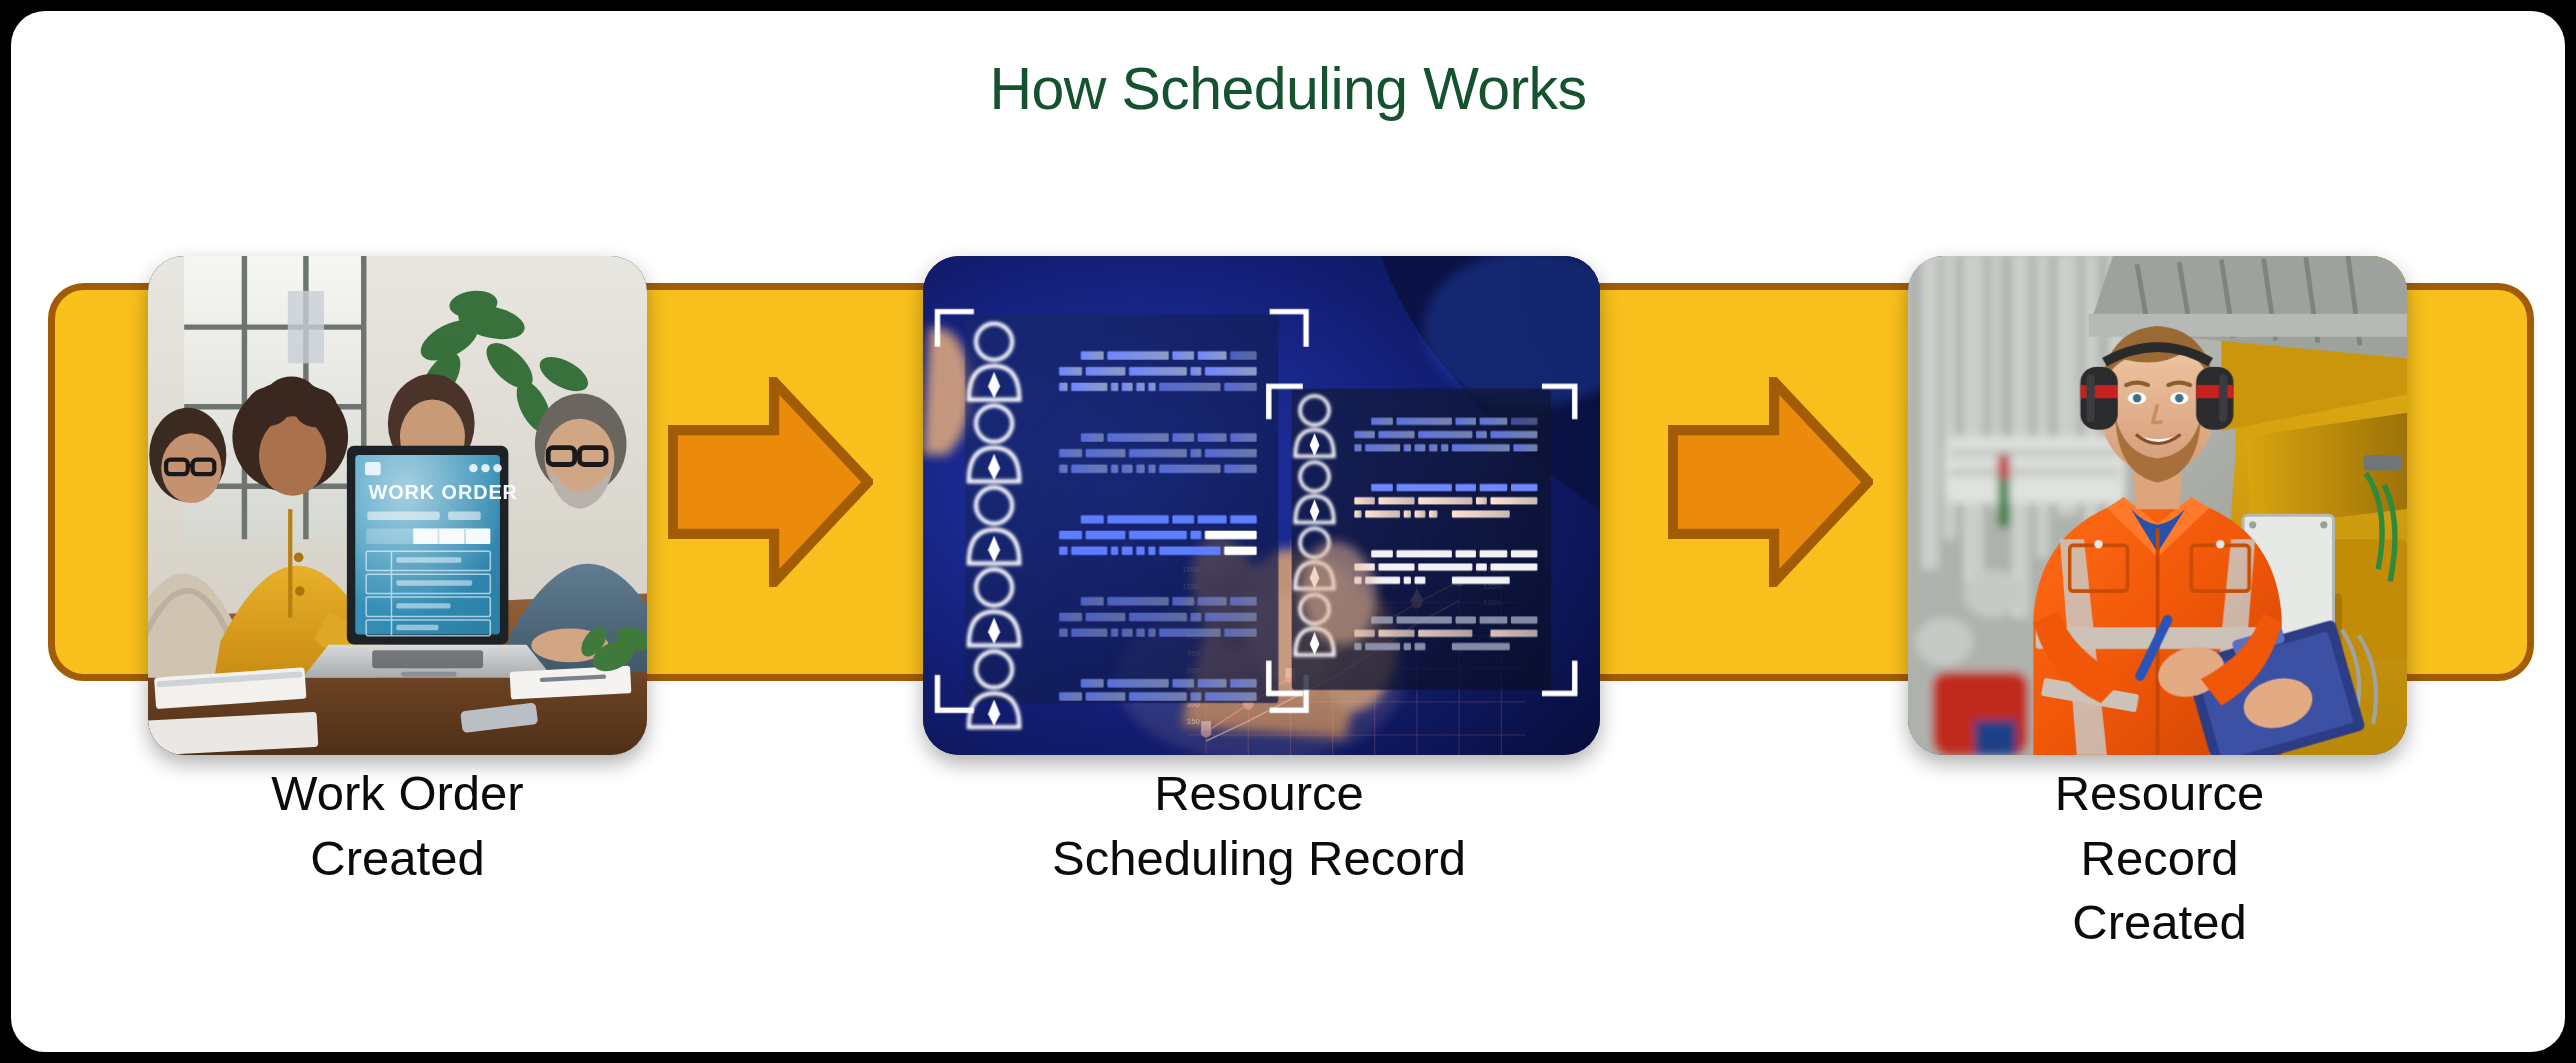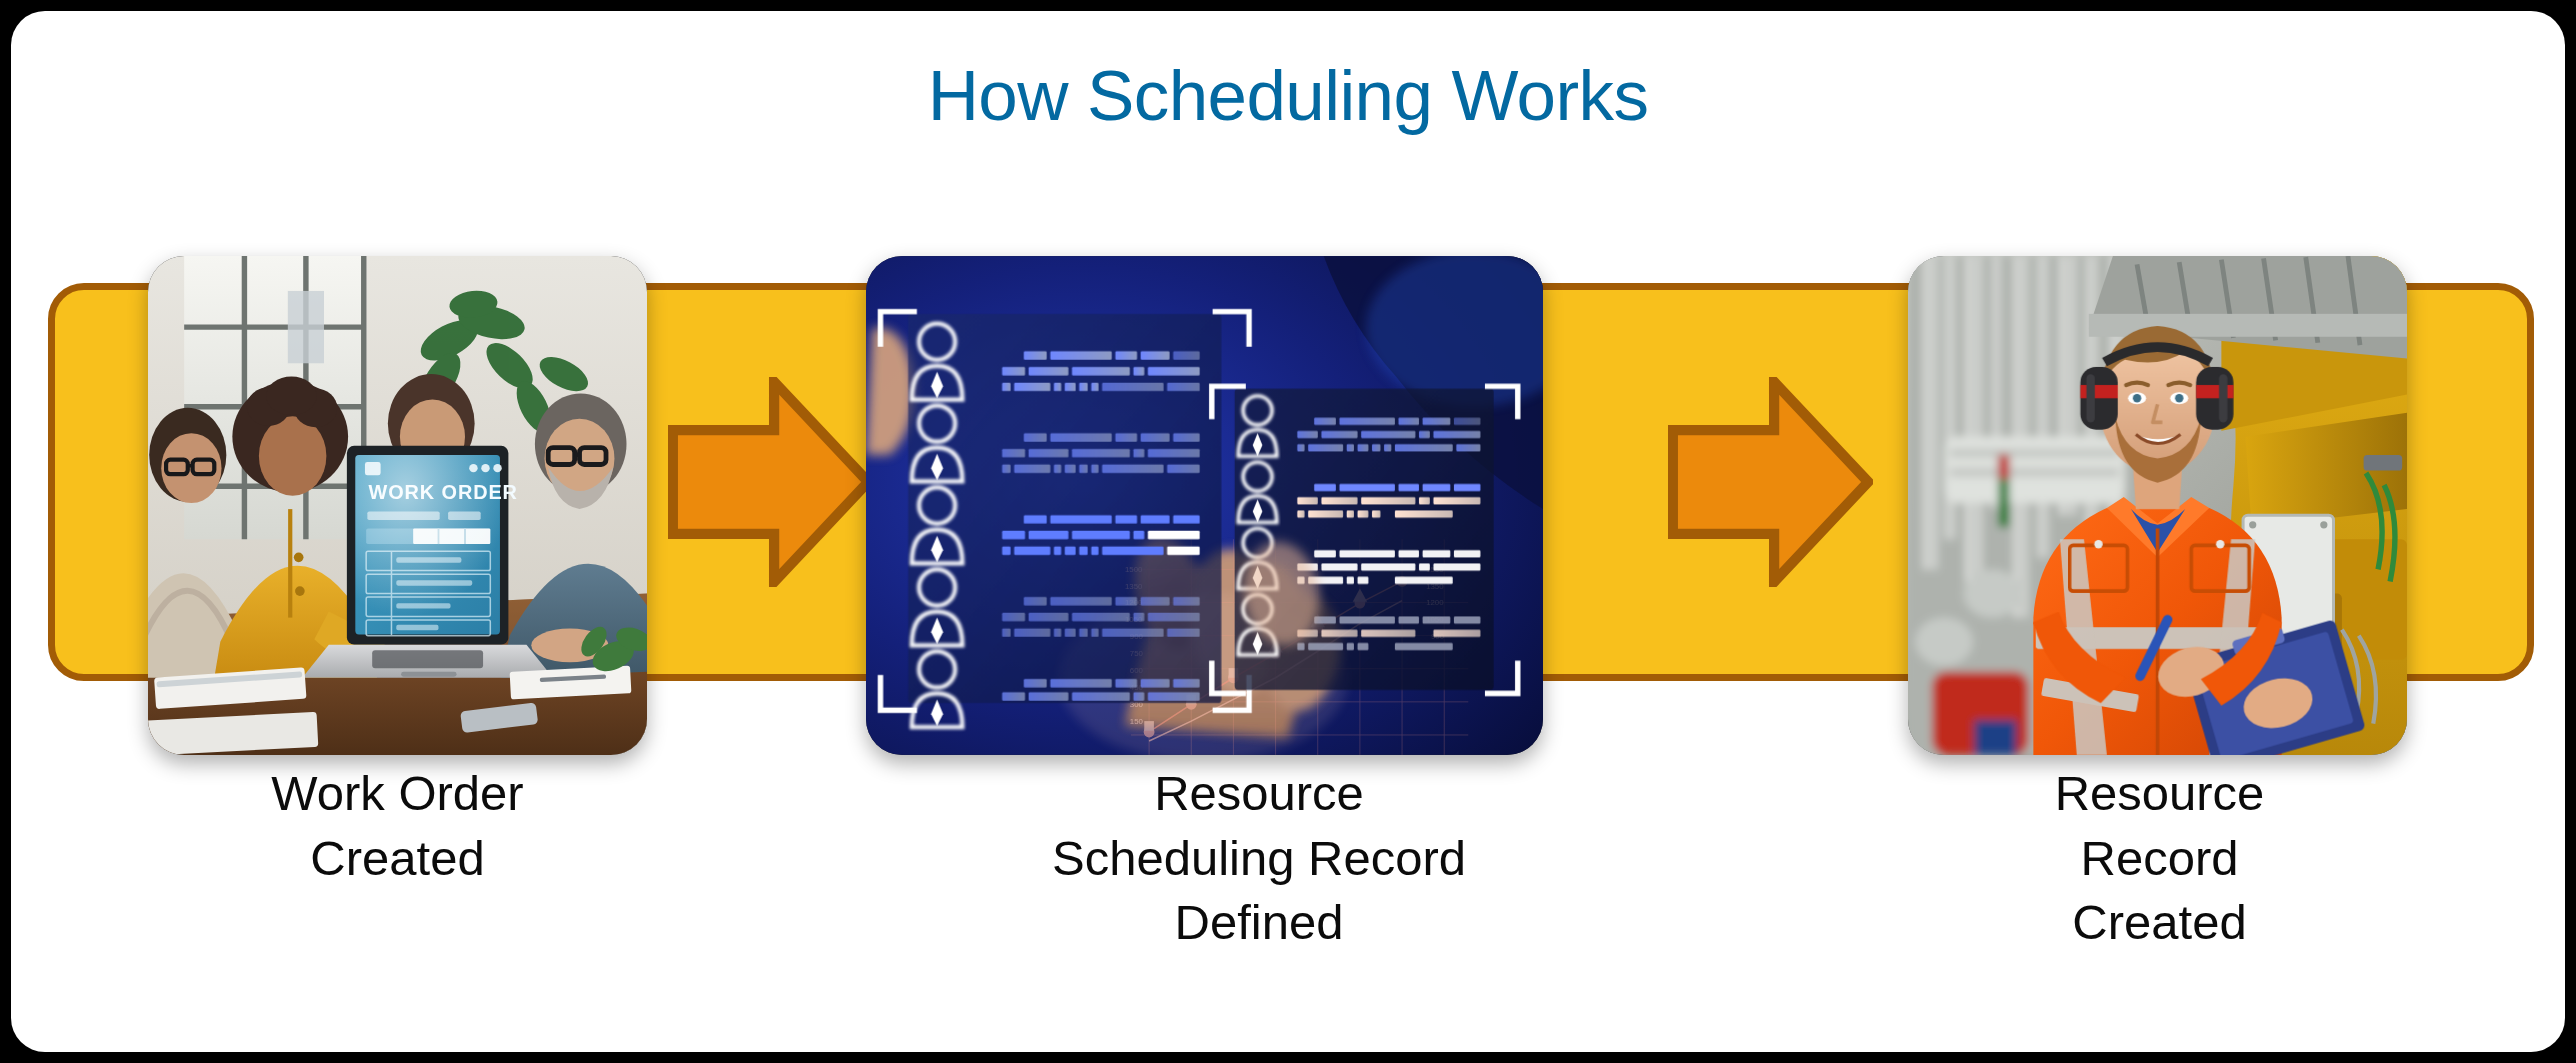--- a/index.html
+++ b/index.html
@@ -28,24 +28,24 @@
     border-radius: 34px;
     overflow: hidden;
   }
 
   
   #page-title {
     position: absolute;
     left: 0; top: 49px;
     width: 2554px;
     text-align: center;
-    font-size: 71px;
+    font-size: 59px;
     line-height: 1.0;
     font-weight: 400;
-    color: #0369a1;
+    color: #14532d;
     letter-spacing: -0.6px;
     white-space: nowrap;
   }
 
   
   #process-band {
     position: absolute;
     left: 37px;
     top: 272px;
     width: 2486px;
@@ -68,21 +68,21 @@
 
   
   .photo-tile {
     position: absolute;
     border-radius: 36px;
     overflow: hidden;
     box-shadow: 0 8.4px 20.5px rgba(0,0,0,0.30);
     background: #2a2a2a;
   }
   #photo-tile-1 { left: 137px;  top: 245px; width: 499px;  height: 499px; }
-  #photo-tile-2 { left: 855px; top: 245px; width: 677px; height: 499px; }
+  #photo-tile-2 { left: 912px; top: 245px; width: 677px; height: 499px; }
   #photo-tile-3 { left: 1897px; top: 245px; width: 499px;  height: 499px; }
 
   .photo-tile svg { display: block; width: 100%; height: 100%; }
 
   
   .step-caption {
     position: absolute;
     text-align: center;
     font-size: 49px;
     line-height: 1.32;
@@ -809,21 +809,20 @@
     </div>
 
     <div id="step-caption-1" class="step-caption">
       <span class="cap-line">Work Order</span>
       <span class="cap-line">Created</span>
     </div>
 
     <div id="step-caption-2" class="step-caption">
       <span class="cap-line">Resource</span>
       <span class="cap-line">Scheduling Record</span>
-      <span class="cap-line">Defined</span>
     </div>
 
     <div id="step-caption-3" class="step-caption">
       <span class="cap-line">Resource</span>
       <span class="cap-line">Record</span>
       <span class="cap-line">Created</span>
     </div>
 
   </div>
 </div>

